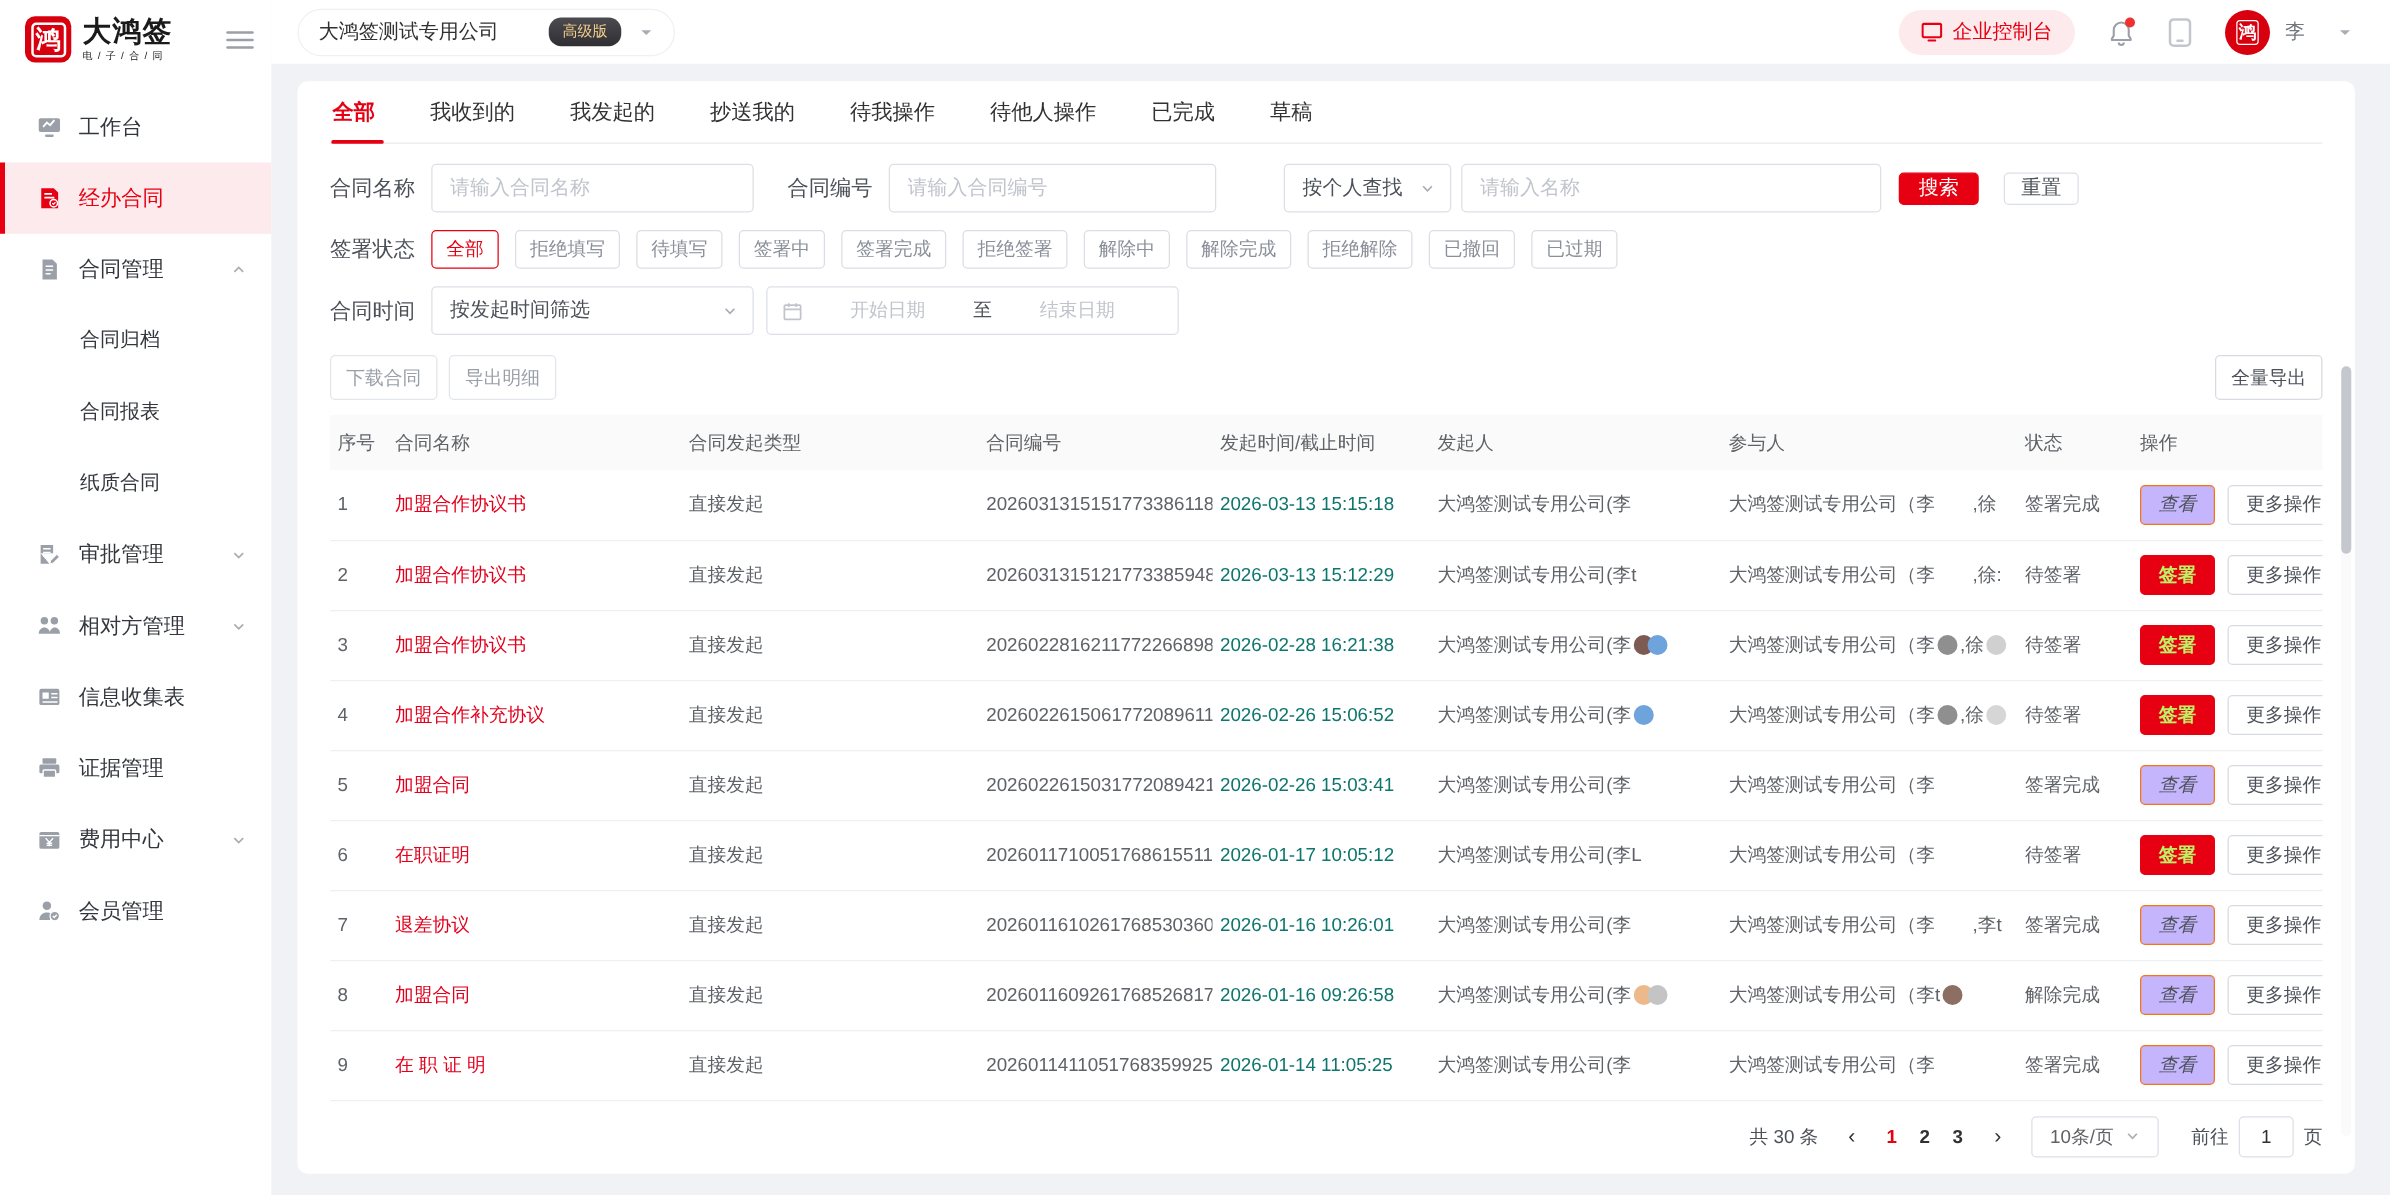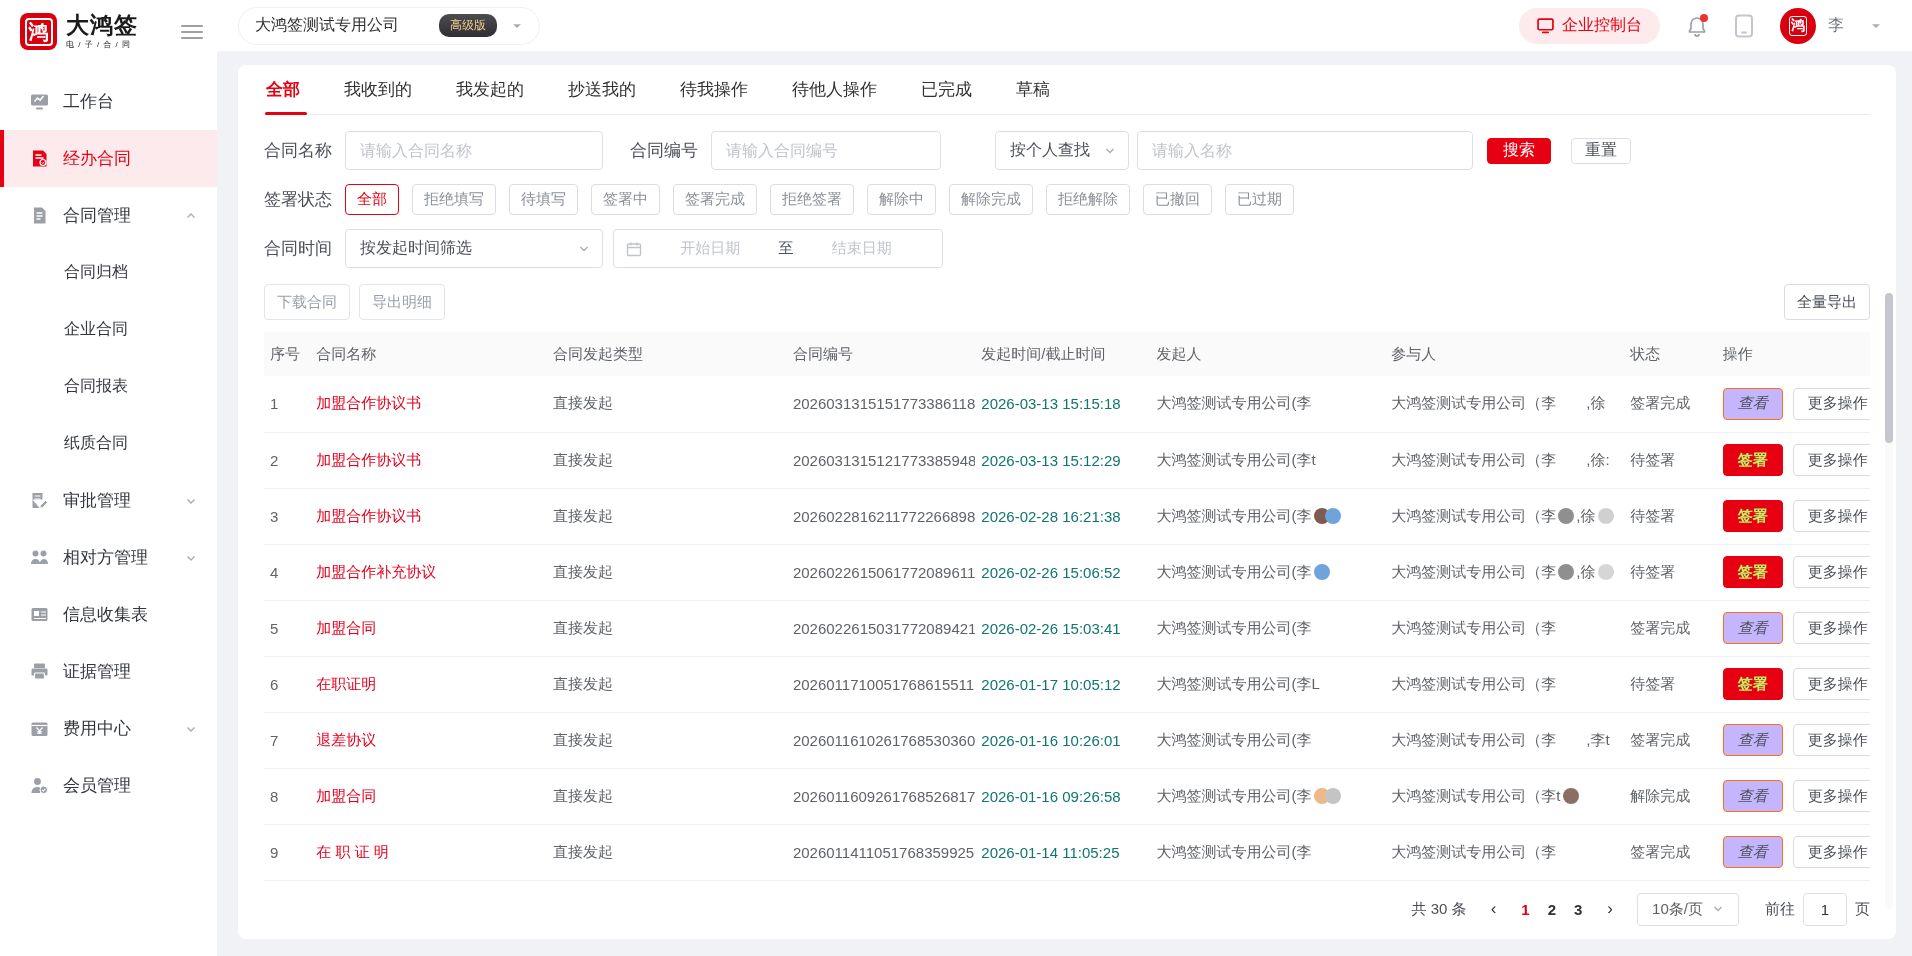--- a/index.html
+++ b/index.html
@@ -42,21 +42,21 @@
   .console-btn svg { width:17px; height:17px; }
   .bell { position:relative; width:22px; height:22px; color:#9ba0a8; cursor:pointer; }
   .bell svg { width:22px; height:22px; }
   .bell .dot { position:absolute; top:-1px; right:0; width:8px; height:8px; background:#f03131; border-radius:50%; }
   .device { width:20px; height:24px; color:#c3c7cd; cursor:pointer; }
   .device svg { width:20px; height:24px; }
   .avatar { width:36px; height:36px; border-radius:50%; background:#d8000f; display:flex; align-items:center; justify-content:center; cursor:pointer; }
   .avatar span { color:#fff; font-size:14px; font-weight:bold; border:1.5px solid #fff; border-radius:3px; padding:0 1px; }
   .username { font-size:16px; color:#73777d; margin-left:-14px; }
 
-  .content { flex:1; padding:14px 16px 17px 21px; overflow:hidden; }
+  .content { flex:1; padding:14px 28px 17px 21px; overflow:hidden; }
   .card { background:#fff; border-radius:8px; height:100%; padding:0 26px; position:relative; }
 
   
   .tabs { display:flex; border-bottom:1px solid #e7eaf0; height:50px; align-items:stretch; }
   .tab { display:flex; align-items:center; padding:0 22px; font-size:17px; color:#303133; cursor:pointer; position:relative; }
   .tab:first-child { padding-left:2px; }
   .tab.active { color:#e60012; font-weight:bold; }
   .tab.active::after { content:""; position:absolute; left:50%; transform:translateX(-50%); bottom:-1px; width:42px; height:3px; background:#e60012; border-radius:2px; }
   .tab:first-child.active::after { left:22px; }
 
@@ -164,21 +164,20 @@
             </svg>
           </span>
           <span>合同管理</span>
           <span class="menu-chev">
             <svg viewBox="0 0 12 12">
               <path d="M2.5 7.5L6 4l3.5 3.5" fill="none" stroke="currentColor" stroke-width="1.4"></path>
             </svg>
           </span>
         </div>
         <div class="menu-sub">合同归档</div>
-        <div class="menu-sub">企业合同</div>
         <div class="menu-sub">合同报表</div>
         <div class="menu-sub">纸质合同</div>
         <div class="menu-item">
           <span class="micon">
             <svg viewBox="0 0 19 19">
               <path d="M2.5 2h10v6.5h-10z M2.5 8.5V17h7" fill="currentColor"></path>
               <path d="M4.5 5h6M4.5 8h6M4.5 11h4" stroke="#fff" stroke-width="1.2"></path>
               <path d="M10.5 14.5l5-5 2 2-5 5-2.6.6z" fill="currentColor" stroke="#fff" stroke-width=".8"></path>
             </svg>
           </span>
@@ -312,21 +311,21 @@
             <div class="tab">已完成</div>
             <div class="tab">草稿</div>
           </div>
 
         <div class="filters">
           <div class="f-row">
             <span class="f-label">合同名称</span>
             <input class="inp" style="width: 258px;" placeholder="请输入合同名称">
             <span class="gap27"></span>
             <span class="f-label">合同编号</span>
-            <input class="inp" style="width: 230px;" placeholder="请输入合同编号">
+            <input class="inp" style="width: 262px;" placeholder="请输入合同编号">
             <span class="gap27"></span>
               <span class="gap27"></span>
             <div class="sel" style="width:134px">
               <span>按个人查找</span>
               <span class="chev-sm">
                   <svg viewBox="0 0 12 12">
                     <path d="M2.5 4l3.5 3.6L9.5 4" fill="none" stroke="currentColor" stroke-width="1.4"></path>
                   </svg>
                 </span>
             </div>

